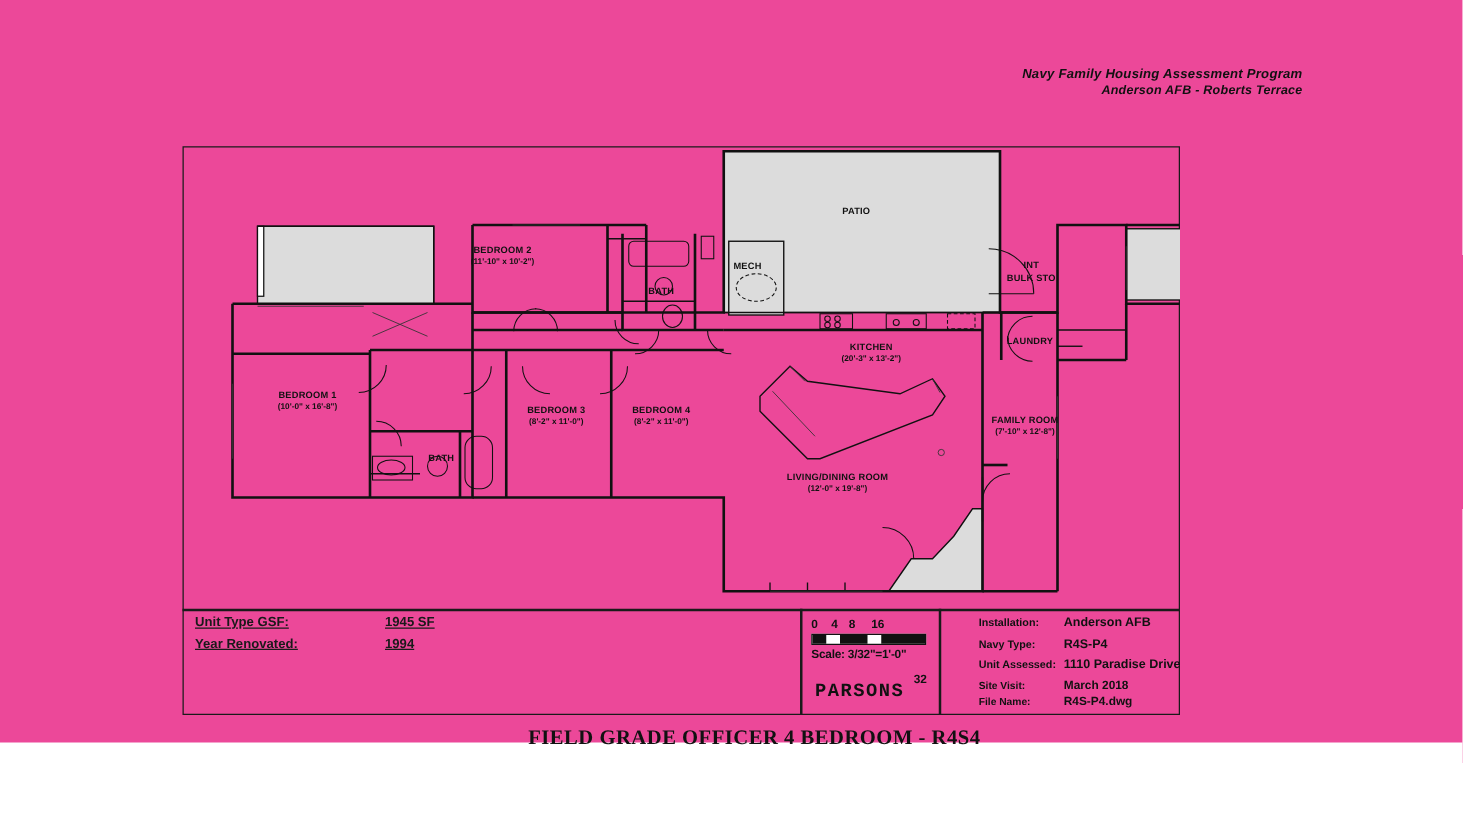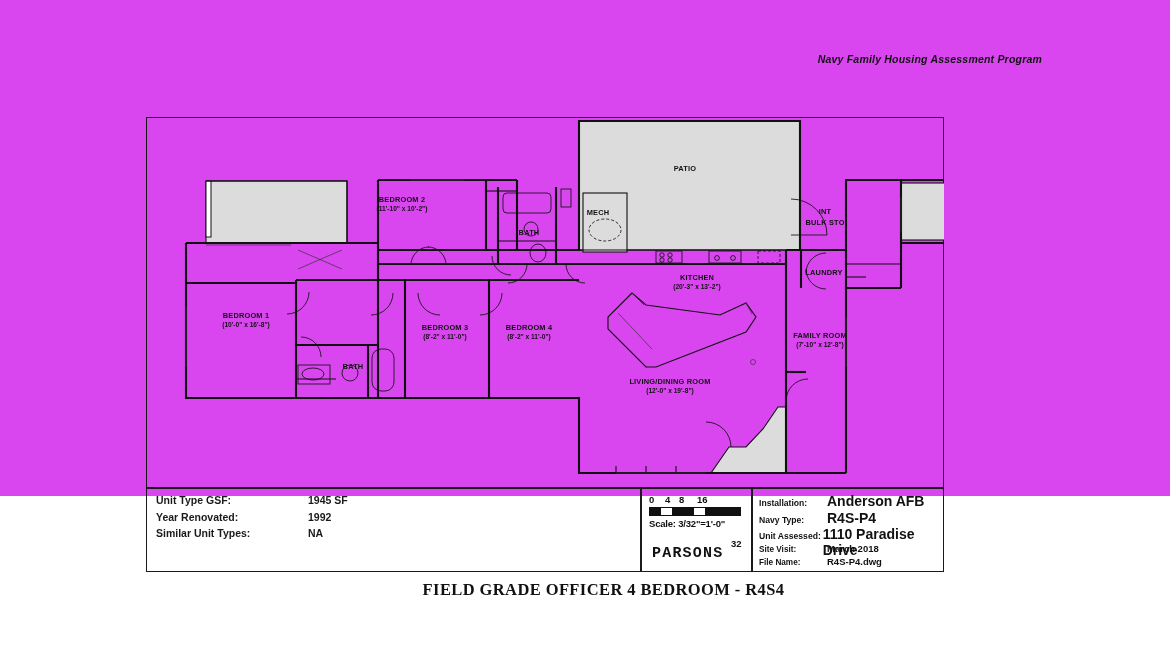--- a/index.html
+++ b/index.html
@@ -7,22 +7,22 @@
     padding: 0;
     background: #ffffff;
     width: 1170px;
     height: 658px;
     overflow: hidden;
     font-family: "Liberation Sans", sans-serif;
   }
   #sheet {
     position: relative;
     width: 1170px;
-    height: 496px;
-    background: #d946ef;
+    height: 594px;
+    background: #ec4899;
   }
   
   .hdr {
     position: absolute;
     right: 128px;
     top: 52px;
     text-align: right;
     font-family: "Liberation Sans", sans-serif;
     font-style: italic;
     font-weight: bold;
@@ -75,22 +75,23 @@
     position: absolute;
     left: 156px;
     top: 492px;
     width: 470px;
     font-size: 10.5px;
     font-weight: bold;
     color: #1a1a1a;
   }
   .tb-row {
     display: flex;
-    align-items: center;
+    align-items: flex-start;
     height: 16.5px;
+    text-decoration: underline;
   }
   .tb-row .k { width: 152px; }
   .tb-row .v { }
   .swatch {
     display: inline-block;
     width: 30px;
     height: 10px;
     background: #d9d9d9;
     border: 1px solid #2b2b2b;
   }
@@ -128,30 +129,30 @@
     top: 545px;
     font-size: 15px;
     font-weight: bold;
     letter-spacing: 1.2px;
     color: #111;
     font-family: Liberation Mono, monospace;
   }
 
   .tb-right {
     position: absolute;
-    left: 759px;
+    left: 783px;
     top: 493px;
     width: 186px;
     font-size: 9.5px;
     font-weight: bold;
     color: #111;
   }
   .tbr-row { display: flex; align-items: baseline; height: 16.5px; }
   .tbr-row .k { width: 68px; font-size: 8.6px; }
-  .tbr-row .v { font-size: 14px; }
+  .tbr-row .v { font-size: 10px; }
   .tbr-row.sm { height: 13px; }
   .tbr-row.sm .v { font-size: 9.5px; }
   .tbr-row.sm .k { font-size: 8.2px; }
 
   
   .sheet-title {
     position: absolute;
     left: 0;
     right: 0;
     top: 580px;
@@ -192,20 +193,21 @@
   .fixture { fill: none; stroke: #111; stroke-width: 0.85; }
   .swing { fill: none; stroke: #111; stroke-width: 0.85; }
 </style>
 </head>
 <body>
 
 <div id="sheet">
 
   <div class="hdr">
     <div class="l1">Navy Family Housing Assessment Program</div>
+    <div class="l2">Anderson AFB - Roberts Terrace</div>
   </div>
 
   <div class="border-box"></div>
   <div class="tb-sep-h"></div>
   <div class="tb-sep-v1"></div>
   <div class="tb-sep-v2"></div>
 
   <svg id="plan" width="798" height="370" viewBox="0 0 798 370">
 
     <g>
@@ -371,25 +373,21 @@
       </g>
   </svg>
 
   <div class="tb-left" id="tb-left">
       <div class="tb-row">
         <div class="k">Unit Type GSF:</div>
         <div class="v">1945 SF</div>
       </div>
       <div class="tb-row">
         <div class="k">Year Renovated:</div>
-        <div class="v">1992</div>
-      </div>
-      <div class="tb-row">
-        <div class="k">Similar Unit Types:</div>
-        <div class="v">NA</div>
+        <div class="v">1994</div>
       </div>
     </div>
 
   <div class="tb-scale">
     <div class="scale-nums" id="scale-nums">
         <span style="left: 0px;">0</span>
         <span style="left: 16px;">4</span>
         <span style="left: 30px;">8</span>
         <span style="left: 48px;">16</span>
         <span style="left: 82px; margin-top: 44px;">32</span>

